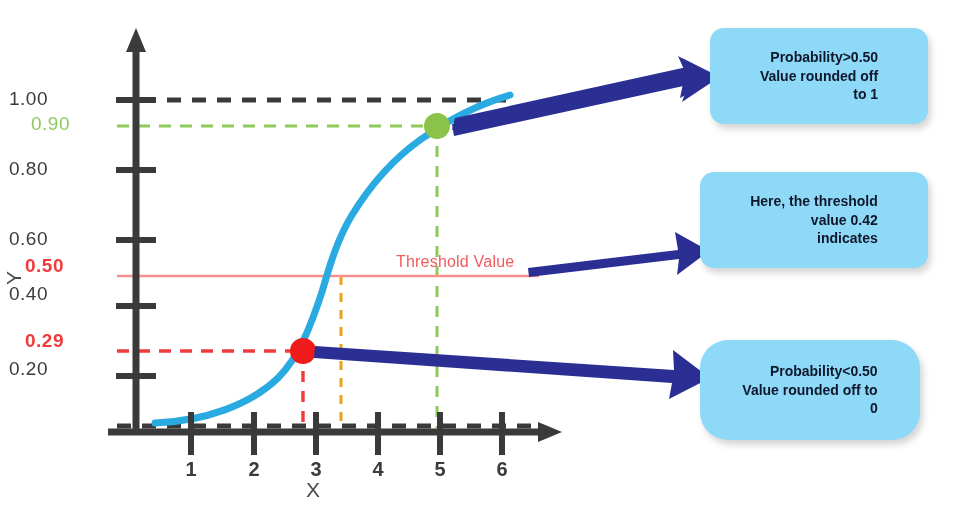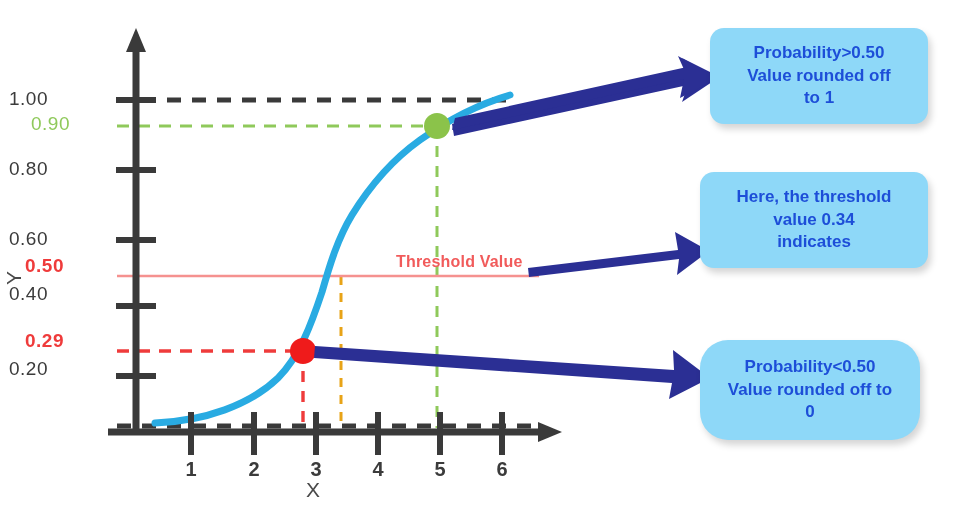--- a/index.html
+++ b/index.html
@@ -71,44 +71,44 @@
     text-align: center;
   }
 
   
   #threshold-label {
     position: absolute;
     left: 396px;
     top: 253px;
     font-family: "Liberation Sans", sans-serif;
     font-size: 16px;
-    font-weight: 700;
+    font-weight: 400;
     color: #f15b5b;
     white-space: nowrap;
     letter-spacing: 0.2px;
   }
 
   
   .callout {
     position: absolute;
     box-sizing: border-box;
     background: #8ed8f8;
     border-radius: 14px;
     box-shadow: 3px 5px 7px rgba(0,0,0,0.17);
     display: flex;
     align-items: center;
     justify-content: center;
     padding: 6px 14px;
   }
   .callout-text {
     font-family: "Liberation Sans", sans-serif;
-    font-size: 17px;
+    font-size: 14px;
     font-weight: 700;
-    color: #1d4ed8;
-    text-align: center;
+    color: #0f172a;
+    text-align: right;
     line-height: 1.32;
     white-space: pre-line;
   }
   #callout-top    { left: 710px; top: 28px;  width: 218px; height: 96px; }
   #callout-middle { left: 700px; top: 172px; width: 228px; height: 96px; }
   #callout-bottom { left: 700px; top: 340px; width: 220px; height: 100px; border-radius: 28px; }
 </style>
 </head>
 <body>
 
@@ -198,21 +198,21 @@
   <div id="threshold-label">Threshold Value</div>
 
   <div class="callout" id="callout-top">
     <span class="callout-text">Probability&gt;0.50
 Value rounded off
 to 1</span>
   </div>
 
   <div class="callout" id="callout-middle">
     <span class="callout-text">Here, the threshold
-value 0.34
+value 0.42
 indicates</span>
   </div>
 
   <div class="callout" id="callout-bottom">
     <span class="callout-text">Probability&lt;0.50
 Value rounded off to
 0</span>
   </div>
 
 </div>

